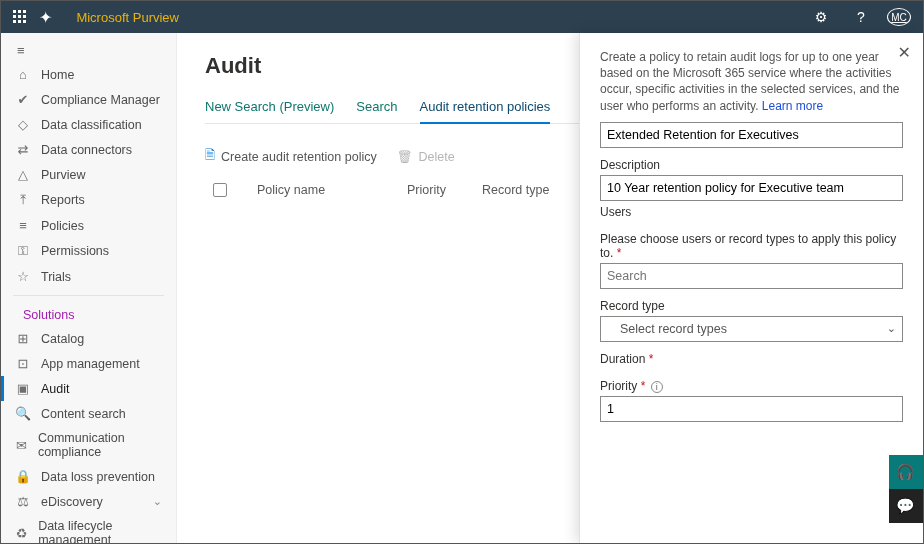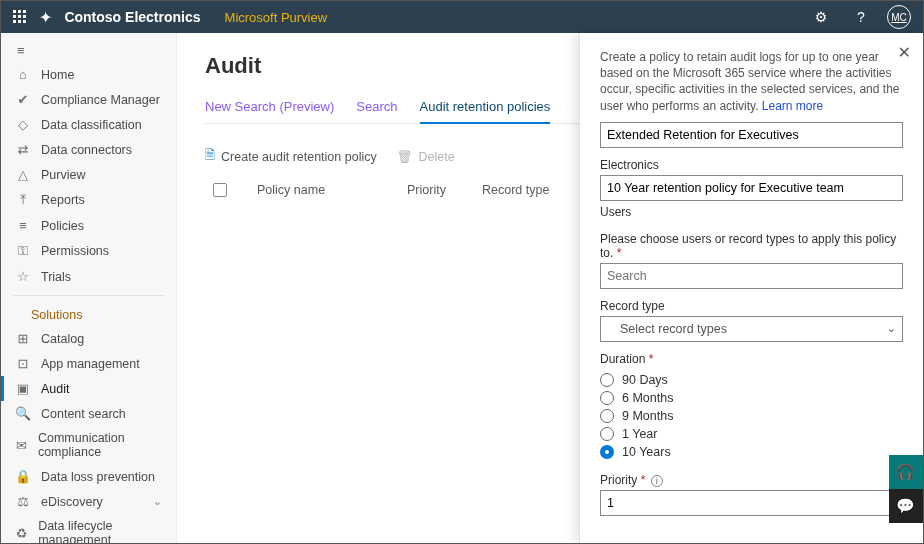--- a/index.html
+++ b/index.html
@@ -8,40 +8,40 @@
   
   .topbar { height: 32px; background: #2d4050; color: #fff; display: flex; align-items: center; padding: 0 12px; gap: 12px; }
   .appicon { display: flex; align-items: center; gap: 4px; }
   .waffle { width: 14px; height: 14px; display: grid; grid-template-columns: repeat(3,3px); grid-template-rows: repeat(3,3px); gap: 2px; }
   .waffle span { background: #fff; }
   .logo-icon { font-size: 16px; }
   .orgname { font-weight: 600; font-size: 14px; }
   .appname { font-size: 13px; color: #eab308; margin-left: 12px; }
   .topbar-spacer { flex: 1; }
   .topbar-icon { width: 28px; height: 28px; display: flex; align-items: center; justify-content: center; color: #fff; font-size: 14px; cursor: pointer; }
-  .avatar { width: 24px; height: 24px; border-radius: 50%; border:1px solid #fff; display: flex; align-items:center; justify-content:center; font-size: 10px; color:#fff;text-decoration:underline; }
+  .avatar { width: 24px; height: 18px; border-radius: 50%; border:1px solid #fff; display: flex; align-items:center; justify-content:center; font-size: 10px; color:#fff;text-decoration:underline; }
   
   
   .body-row { display: flex; height: calc(100% - 32px); }
 
   
   .sidebar { width: 176px; background: #f7f7f7; border-right: 1px solid #ececec; padding-top: 6px; overflow-y: auto; }
   .collapse-row { padding: 4px 16px; color: #6a6a6a; }
   .nav-item { display: flex; align-items: center; gap: 10px; padding: 5px 14px; color: #4b4b4b; cursor: pointer; font-size: 12.5px; }
   .nav-item .nav-icon { width: 16px; text-align: center; color: #6e6e6e; font-size: 13px; }
   .nav-item.sel { border-left: 3px solid #0078d4; padding-left: 11px; color:#1b1b1b; }
   .nav-divider { border-top: 1px solid #e3e3e3; margin: 6px 12px; }
-  .nav-header { padding: 6px 30px 4px; color:#a16207; font-size:12.5px; }
+  .nav-header { padding: 6px 22px 4px; color:#a21caf; font-size:12.5px; }
   .chev { margin-left:auto; color:#888; font-size:11px;}
 
   
   .main { flex: 1; padding: 20px 28px; overflow: hidden; }
   .page-title { font-size: 22px; font-weight: 600; color:#323130; margin-bottom: 14px; }
   .tabs { display: flex; gap: 22px; border-bottom: 1px solid #e5e5e5; margin-bottom: 14px; }
-  .tab { padding: 6px 0 8px; font-size: 13px; color:#8b5cf6; cursor:pointer; }
+  .tab { padding: 6px 0 8px; font-size: 13px; color:#0f766e; cursor:pointer; }
   .tab.active { color:#0c4a6e; border-bottom: 2px solid #0078d4; margin-bottom:-1px; }
   .toolbar { display:flex; gap: 20px; padding: 8px 0 10px; align-items:center; }
   .tool-link { color:#555; display:flex; align-items:center; gap:6px; font-size:12.5px; cursor:pointer;}
   .tool-link.disabled { color:#b5b5b5; cursor:default;}
   .table-head { display:flex; gap: 30px; color:#5a5a5a; font-size:12.5px; padding:6px 0 6px 8px; align-items:center;}
   .checkbox { width:14px; height:14px; border:1px solid #888; border-radius:2px;}
   .col-policy { width: 120px;}
   .col-priority { width:45px;}
   .col-record { width:80px;}
   .col-activity { flex:1;}
@@ -79,21 +79,20 @@
         <span></span>
         <span></span>
         <span></span>
         <span></span>
         <span></span>
         <span></span>
         <span></span>
       </div>
   </div>
   <span class="logo-icon">✦</span>
-  <span class="orgname">Contoso Electronics</span>
   <span class="appname">Microsoft Purview</span>
   <div class="topbar-spacer"></div>
   <div class="topbar-icon">⚙</div>
   <div class="topbar-icon">?</div>
   <div class="avatar">MC</div>
 </div>
 
 <div class="body-row">
 
   <div class="sidebar">
@@ -203,57 +202,35 @@
 </div>
 
 <div class="panel">
   <div class="panel-close">✕</div>
   <div class="panel-desc">
     <span>Create a policy to retain audit logs for up to one year based on the Microsoft 365 service where the activities occur, specific activities in the selected services, and the user who performs an activity. </span><a>Learn more</a>
   </div>
 
   <input class="text-input" value="Extended Retention for Executives" style="">
 
-  <div class="field-label">Electronics</div>
+  <div class="field-label">Description</div>
   <input class="text-input" value="10 Year retention policy for Executive team" style="">
 
   <div class="field-label" style="margin-top:4px;">Users</div>
 
   <div class="field-label"><span>Please choose users or record types to apply this policy to.</span> <span class="req">*</span></div>
   <input class="text-input" placeholder="Search" style="">
 
   <div class="field-label">Record type</div>
   <div class="select-input">
     <span>Select record types</span>
     <span class="select-chev">⌄</span>
   </div>
 
   <div class="field-label"><span>Duration</span> <span class="req">*</span></div>
-  <div id="duration-list">
-      <div class="radio-row">
-        <div class="radio"></div>
-        <span>90 Days</span>
-      </div>
-      <div class="radio-row">
-        <div class="radio"></div>
-        <span>6 Months</span>
-      </div>
-      <div class="radio-row">
-        <div class="radio"></div>
-        <span>9 Months</span>
-      </div>
-      <div class="radio-row">
-        <div class="radio"></div>
-        <span>1 Year</span>
-      </div>
-      <div class="radio-row">
-        <div class="radio selected"></div>
-        <span>10 Years</span>
-      </div>
-    </div>
 
   <div class="field-label"><span>Priority</span> <span class="req">*</span> <span class="info-icon">i</span></div>
   <input class="text-input" value="1" style="">
 
 </div>
 
 <div class="fab-stack">
   <div class="fab teal">🎧</div>
   <div class="fab dark">💬</div>
 </div>

